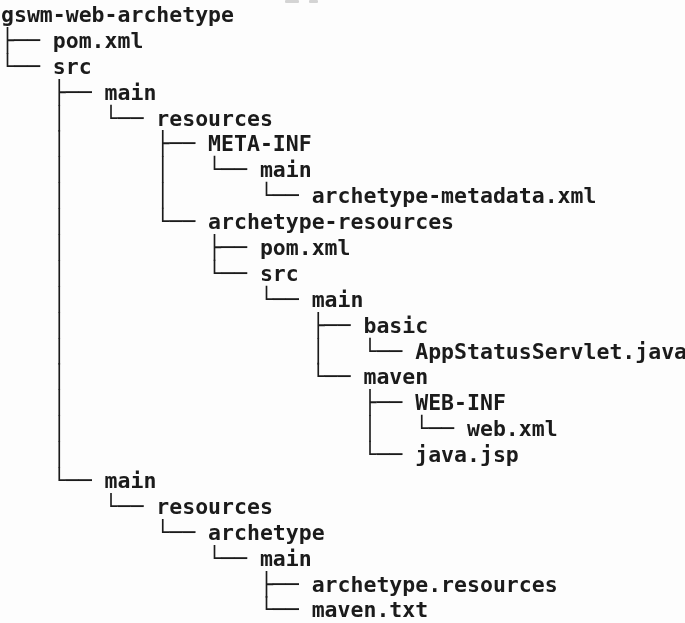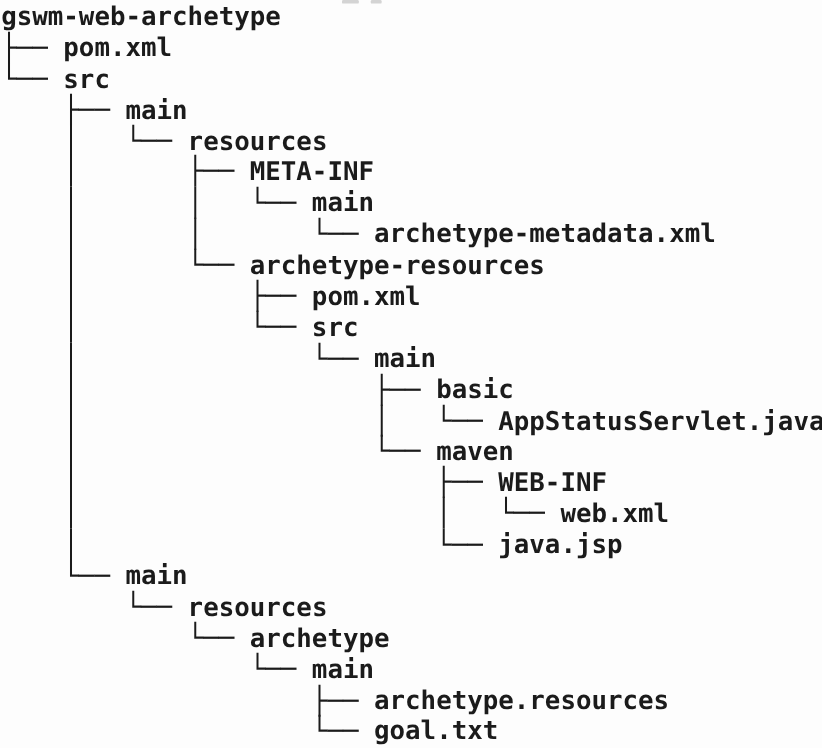--- a/index.html
+++ b/index.html
@@ -72,16 +72,16 @@
         <div class="row"><span class="prefix">    │                   │   └── </span><span class="name">AppStatusServlet.java</span></div>
         <div class="row"><span class="prefix">    │                   └── </span><span class="name">maven</span></div>
         <div class="row"><span class="prefix">    │                       ├── </span><span class="name">WEB-INF</span></div>
         <div class="row"><span class="prefix">    │                       │   └── </span><span class="name">web.xml</span></div>
         <div class="row"><span class="prefix">    │                       └── </span><span class="name">java.jsp</span></div>
         <div class="row"><span class="prefix">    └── </span><span class="name">main</span></div>
         <div class="row"><span class="prefix">        └── </span><span class="name">resources</span></div>
         <div class="row"><span class="prefix">            └── </span><span class="name">archetype</span></div>
         <div class="row"><span class="prefix">                └── </span><span class="name">main</span></div>
         <div class="row"><span class="prefix">                    ├── </span><span class="name">archetype.resources</span></div>
-        <div class="row"><span class="prefix">                    └── </span><span class="name">goal.txt</span></div>
+        <div class="row"><span class="prefix">                    └── </span><span class="name">maven.txt</span></div>
       </div>
     </div>
 </div>
 
 </body></html>

